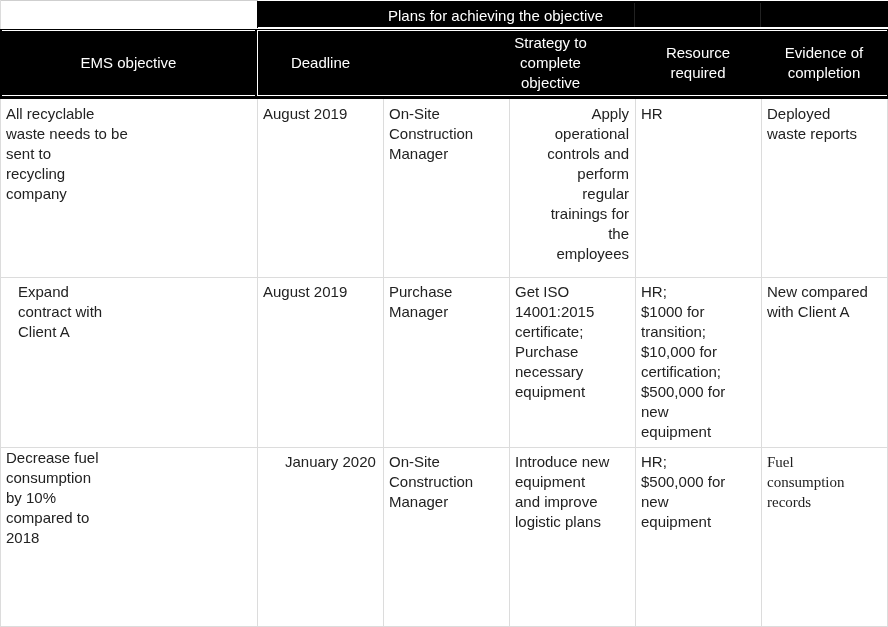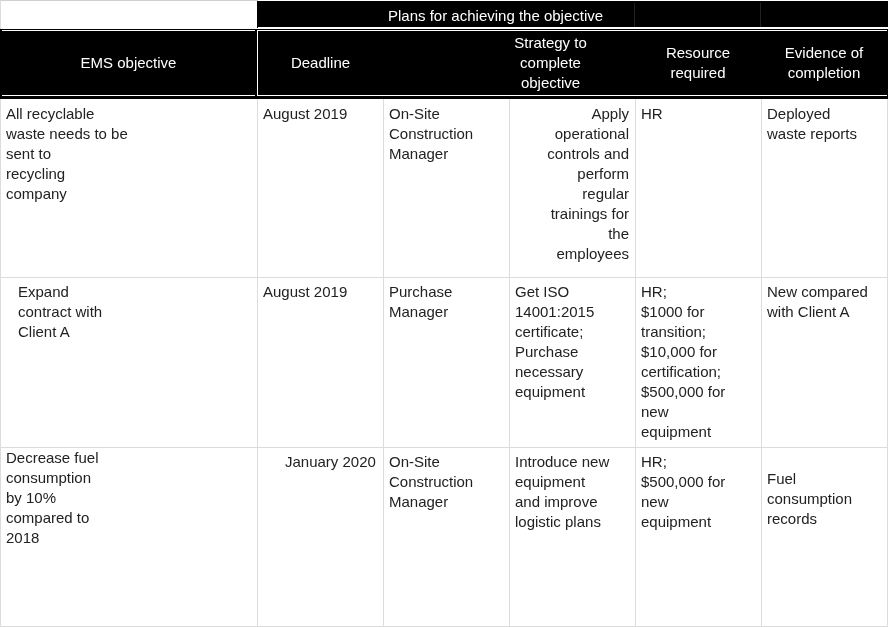--- a/index.html
+++ b/index.html
@@ -107,16 +107,16 @@
 Construction
 Manager</div>
   <div class="cell" style="left:509px;top:447px;width:126px;">Introduce new
 equipment
 and improve
 logistic plans</div>
   <div class="cell" style="left:635px;top:447px;width:126px;">HR;
 $500,000 for
 new
 equipment</div>
-  <div class="cell" style="left:761px;top:464px;width:127px;">Fuel
+  <div class="cell" style="left:761px;top:447px;width:127px;font-family:Liberation Serif, serif;">Fuel
 consumption
 records</div>
 </div>
 
 </body></html>

